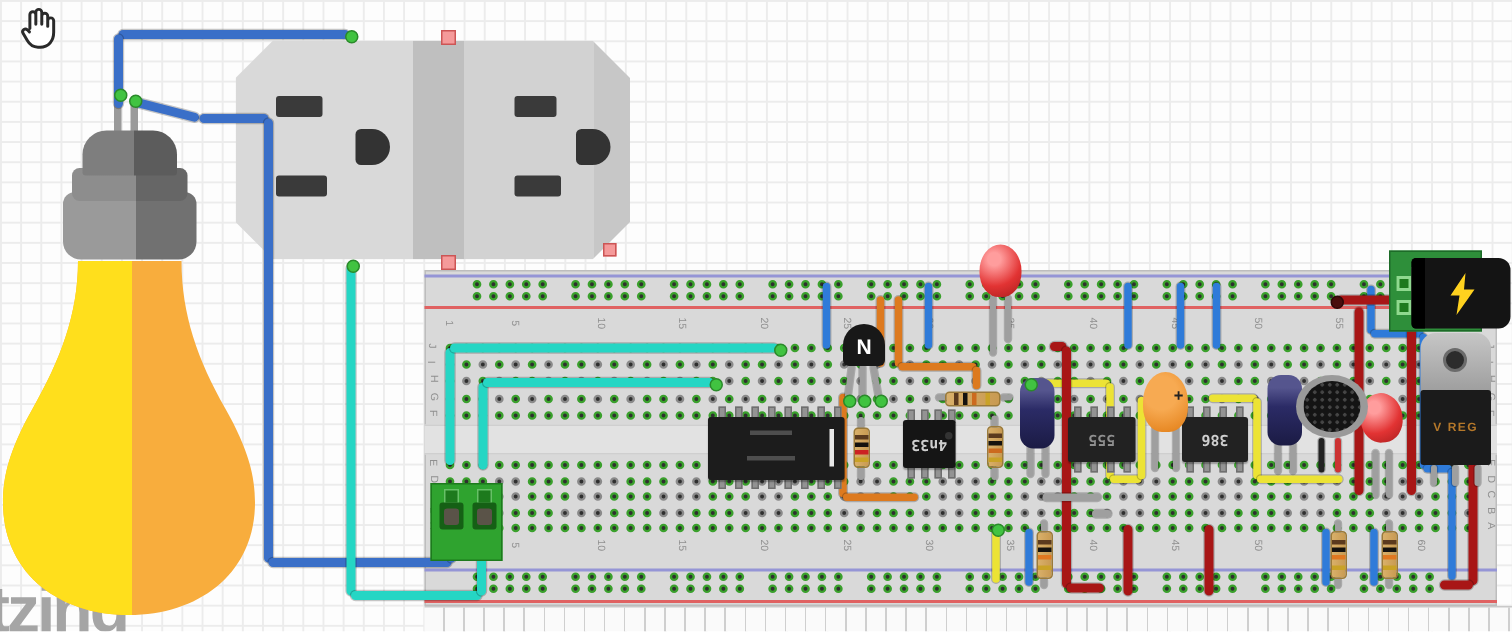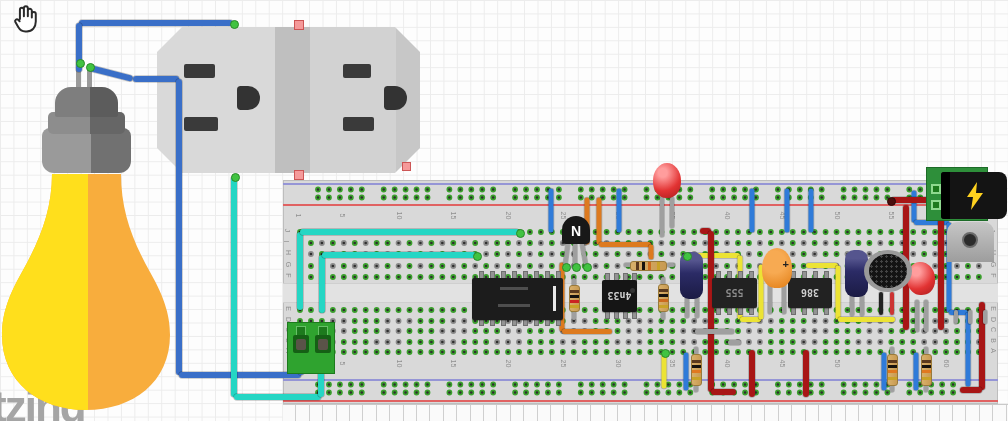--- a/index.html
+++ b/index.html
@@ -1095,20 +1095,23 @@
   </div>
 
   <div class="abs" style="left:864px;top:250px;width:48px;height:42px;border-radius:50%;background:#9a9a9a;z-index:6;">
     <div style="position:absolute;left:5px;top:4px;width:38px;height:34px;border-radius:50%;background-color:#141414;
       background-image:radial-gradient(#454545 1px,transparent 1.3px);background-size:5px 5px;"></div>
   </div>
 
   <div class="abs" style="left:947px;top:222px;width:47px;height:40px;border-radius:10px 10px 0 0;background:linear-gradient(180deg,#c6c6c6,#9d9d9d);z-index:6;">
     <div style="position:absolute;left:15px;top:10px;width:16px;height:16px;border-radius:50%;background:#2c2c2c;border:2px solid #6b6b6b;box-sizing:border-box;"></div>
   </div>
+  <div class="abs" style="left:947px;top:260px;width:47px;height:50px;background:#1b1b1b;border-radius:2px;z-index:6;">
+    <div style="position:absolute;left:0;top:20px;width:100%;text-align:center;color:#b5782a;font-weight:bold;font-size:8px;letter-spacing:1px;">V REG</div>
+  </div>
 
   <div class="abs" style="left:926px;top:167px;width:62px;height:54px;background:#2e8f3a;border:1px solid #1d6b28;box-sizing:border-box;z-index:6;">
     <div style="position:absolute;left:4px;top:16px;width:10px;height:10px;background:#1d7a1d;border:2px solid #8fd98f;box-sizing:border-box;"></div>
     <div style="position:absolute;left:4px;top:32px;width:10px;height:10px;background:#1d7a1d;border:2px solid #8fd98f;box-sizing:border-box;"></div>
     <div style="position:absolute;left:14px;top:10px;width:30px;height:26px;border:1px solid #9ab89a;border-right:none;border-bottom:none;"></div>
   </div>
   <div class="abs" style="left:941px;top:172px;width:66px;height:47px;background:#141414;border-radius:3px 8px 8px 3px;z-index:7;">
     <div style="position:absolute;left:0;top:0;width:9px;height:47px;background:#000;border-radius:3px 0 0 3px;"></div>
     <svg style="position:absolute;left:23px;top:9px;" width="22" height="30" viewBox="0 0 22 30">
       <polygon points="13,1 3,16 9,16 7,29 19,12 12,12" fill="#ffd21f"></polygon>

